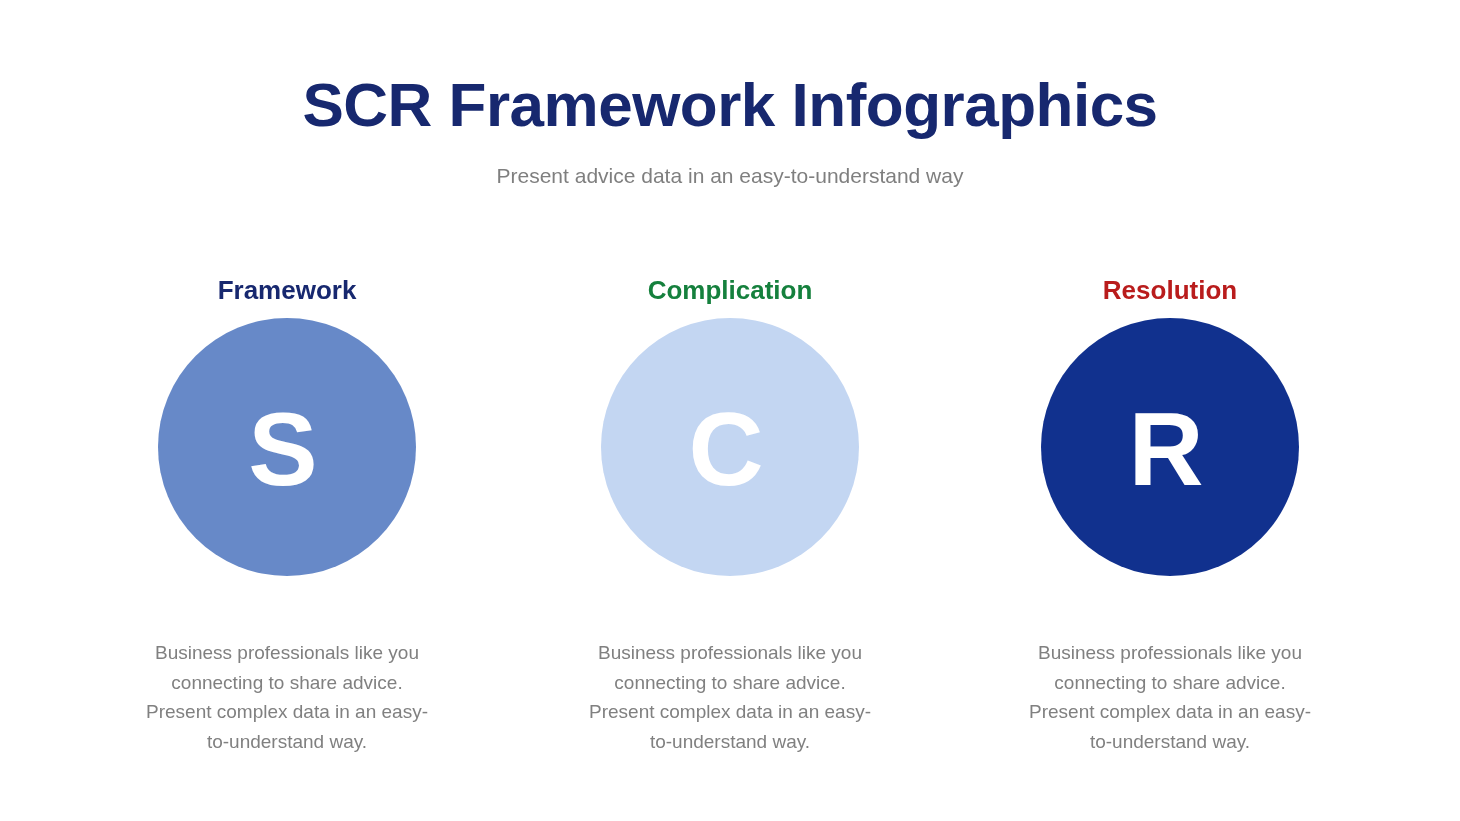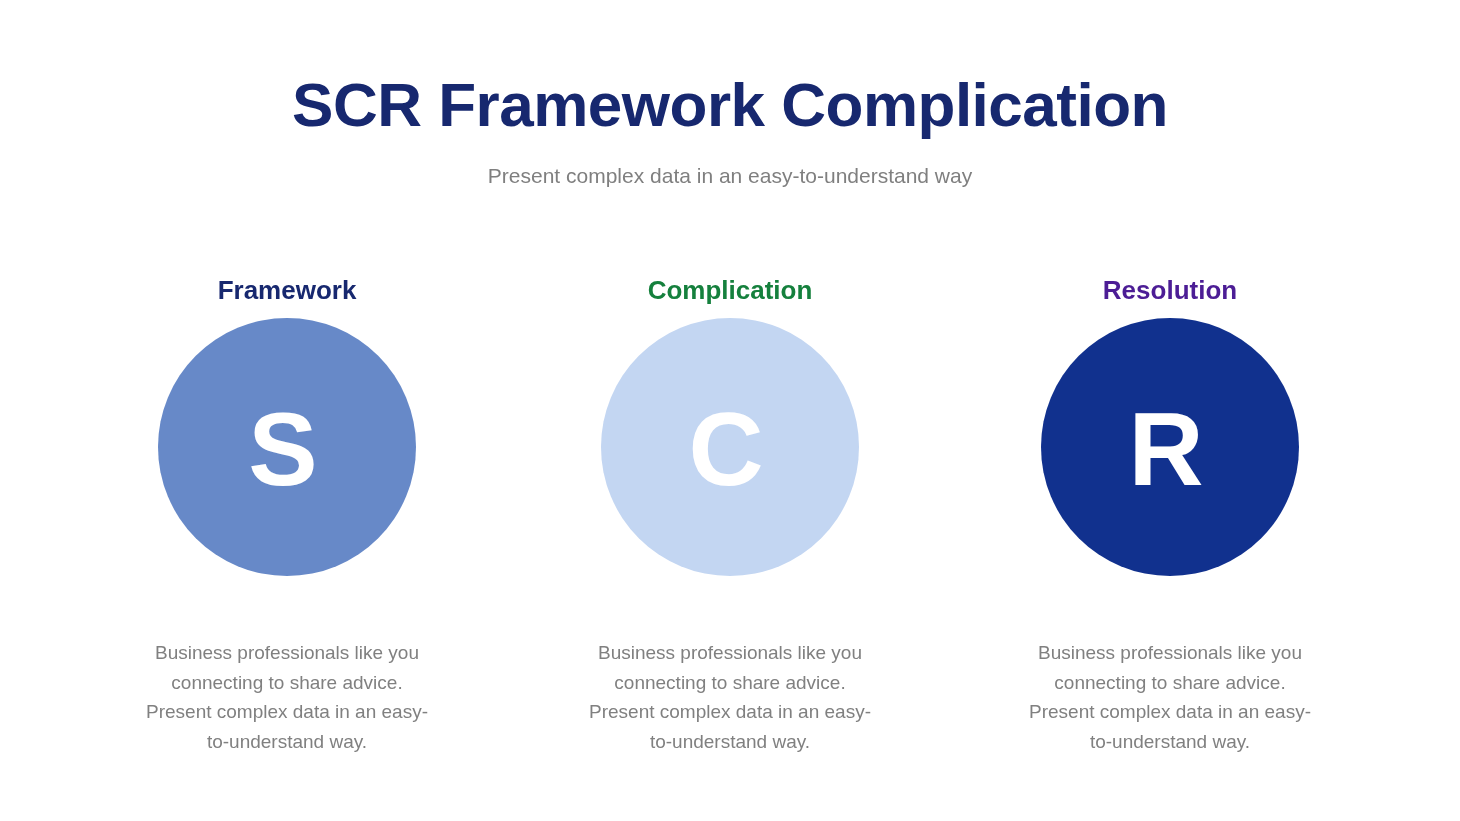--- a/index.html
+++ b/index.html
@@ -120,22 +120,22 @@
     margin-left: auto;
     margin-right: auto;
   }
 </style>
 </head>
 <body style="background: rgb(255, 255, 255);">
 
 <div class="slide">
 
   <div class="header">
-    <h1 class="title" style="color: rgb(23, 40, 111);">SCR Framework Complication</h1>
-    <p class="subtitle" style="color: rgb(127, 127, 127);">Present complex data in an easy-to-understand way</p>
+    <h1 class="title" style="color: rgb(23, 40, 111);">SCR Framework Infographics</h1>
+    <p class="subtitle" style="color: rgb(127, 127, 127);">Present advice data in an easy-to-understand way</p>
   </div>
 
   <div class="columns">
 
     <div class="column col-1">
       <h2 class="col-heading" style="color: rgb(23, 40, 111);">Framework</h2>
       <div class="circle-wrap">
         <div class="circle" id="circle-0" style="background: rgb(103, 137, 200);">
           <span class="circle-letter" style="color: rgb(255, 255, 255);">S</span>
         </div>
@@ -147,21 +147,21 @@
       <h2 class="col-heading" style="color: #15803d;">Complication</h2>
       <div class="circle-wrap">
         <div class="circle" id="circle-1" style="background: rgb(195, 214, 242);">
           <span class="circle-letter" style="color: rgb(255, 255, 255);">C</span>
         </div>
       </div>
       <p class="col-body" style="color: rgb(128, 128, 128);">Business professionals like you connecting to share advice. Present complex data in an easy-to-understand way.</p>
     </div>
 
     <div class="column col-3">
-      <h2 class="col-heading" style="color: #4c1d95;">Resolution</h2>
+      <h2 class="col-heading" style="color: #b91c1c;">Resolution</h2>
       <div class="circle-wrap">
         <div class="circle" id="circle-2" style="background: rgb(17, 49, 142);">
           <span class="circle-letter" style="color: rgb(255, 255, 255);">R</span>
         </div>
       </div>
       <p class="col-body" style="color: rgb(128, 128, 128);">Business professionals like you connecting to share advice. Present complex data in an easy-to-understand way.</p>
     </div>
 
   </div>
 </div>

